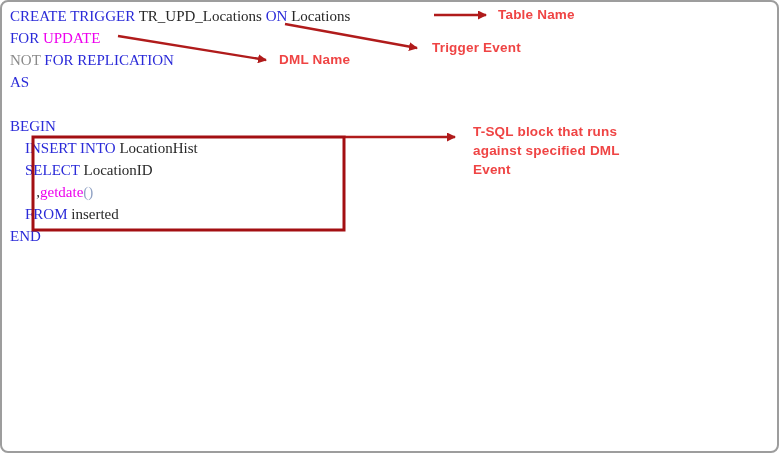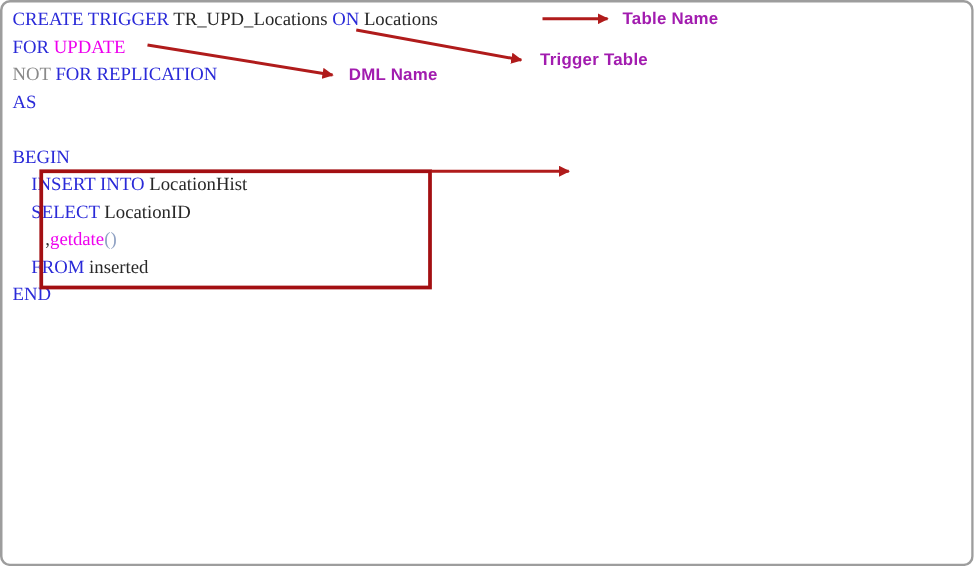--- a/index.html
+++ b/index.html
@@ -26,21 +26,21 @@
     position:absolute;
     left:0; top:0;
     width:779px; height:453px;
     pointer-events:none;
   }
   .callout {
     position:absolute;
     font-family:"Liberation Sans", sans-serif;
     font-size:13.5px;
     font-weight:bold;
-    color:#a21caf;
+    color:#ef4444;
     letter-spacing:0.2px;
     white-space:nowrap;
   }
   #label-table-name   { left:496px; top:5px; }
   #label-trigger-name { left:430px; top:38px; }
   #label-dml-event    { left:277px; top:50px; }
   #label-tsql-block   { left:471px; top:120px; line-height:19px; white-space:normal; width:180px; }
 </style>
 </head>
 <body>
@@ -62,18 +62,23 @@
 
     <line x1="116" y1="34" x2="264" y2="58" stroke-width="2.4" marker-end="url(#ah)" stroke="#b01b1b"></line>
 
     <line x1="343" y1="135" x2="453" y2="135" stroke-width="2.4" marker-end="url(#ah)" stroke="#b01b1b"></line>
 
     <rect x="31" y="135" width="311" height="93" fill="none" stroke-width="3" stroke="#a30f12"></rect>
   </svg>
 
   <div class="callout" id="label-table-name">Table Name</div>
 
-  <div class="callout" id="label-trigger-name">Trigger Table</div>
+  <div class="callout" id="label-trigger-name">Trigger Event</div>
 
   <div class="callout" id="label-dml-event">DML Name</div>
 
+  <div class="callout" id="label-tsql-block">
+    <div>T-SQL block that runs</div>
+    <div>against specified DML</div>
+    <div>Event</div>
+  </div>
 
 </div>
 
 </body></html>

